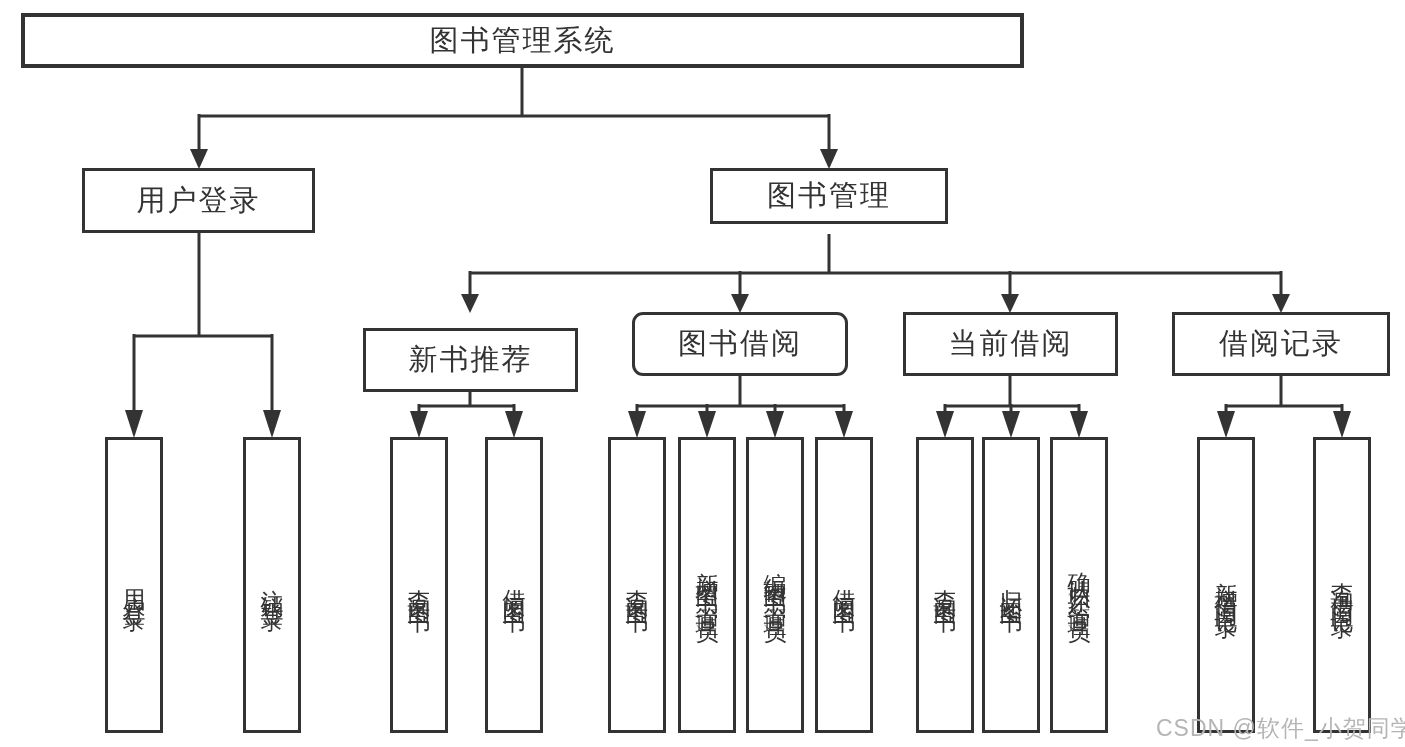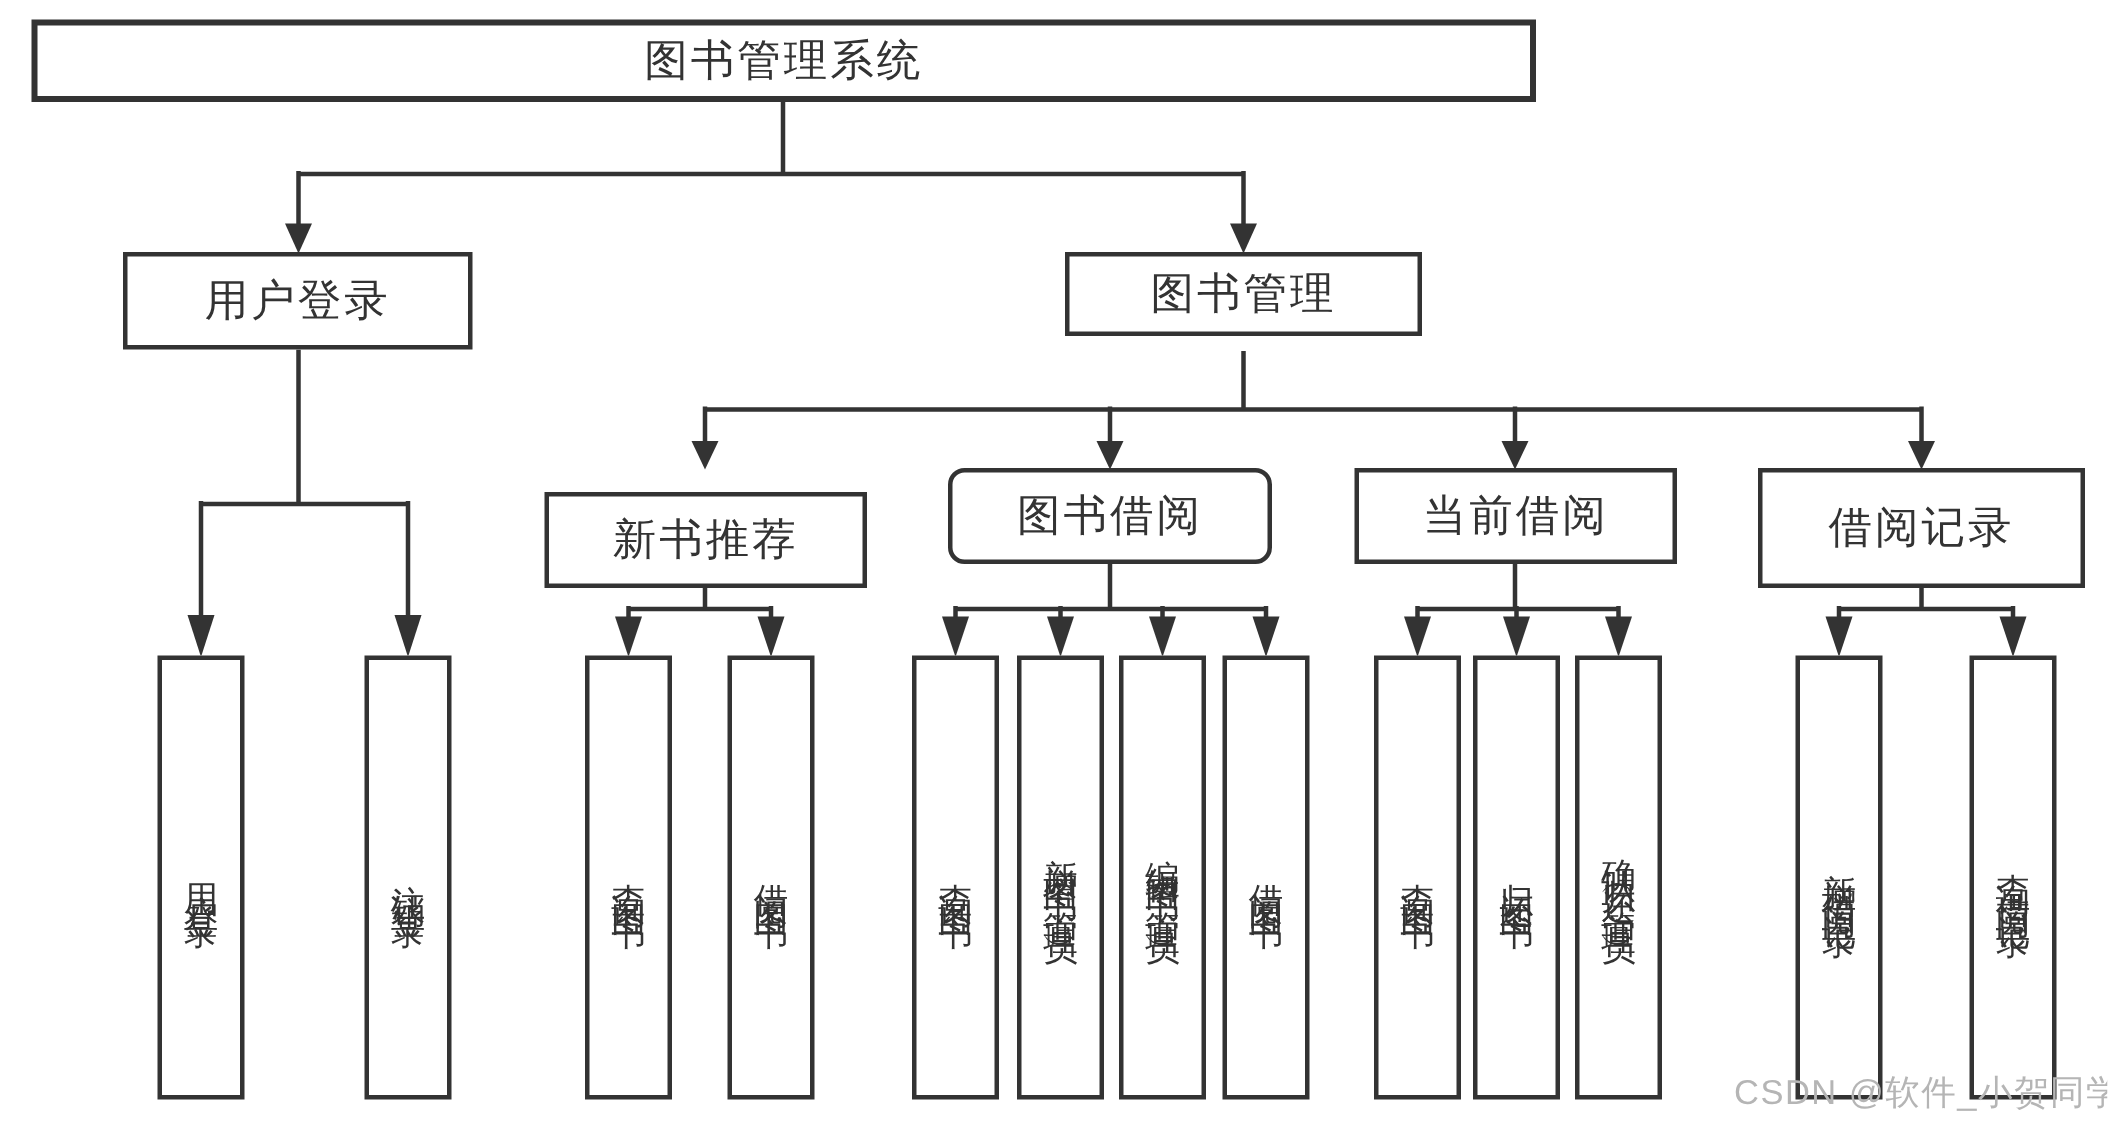--- a/index.html
+++ b/index.html
@@ -129,21 +129,21 @@
 
   <div class="node" style="left:363px; top:312px; width:215px; height:64px;margin-top:16px;">
     <span class="h-label">新书推荐</span>
   </div>
   <div class="node" style="left:632px; top:312px; width:216px; height:64px;border-radius:11px;">
     <span class="h-label">图书借阅</span>
   </div>
   <div class="node" style="left:903px; top:312px; width:215px; height:64px;">
     <span class="h-label">当前借阅</span>
   </div>
-  <div class="node" style="left:1172px; top:312px; width:218px; height:80px;">
+  <div class="node" style="left:1172px; top:312px; width:218px; height:64px;">
     <span class="h-label">借阅记录</span>
   </div>
 
   <div class="node leaf" style="left:105px;">
     <span class="v-label">用户登录</span>
   </div>
   <div class="node leaf" style="left:243px;">
     <span class="v-label">注销登录</span>
   </div>
 

